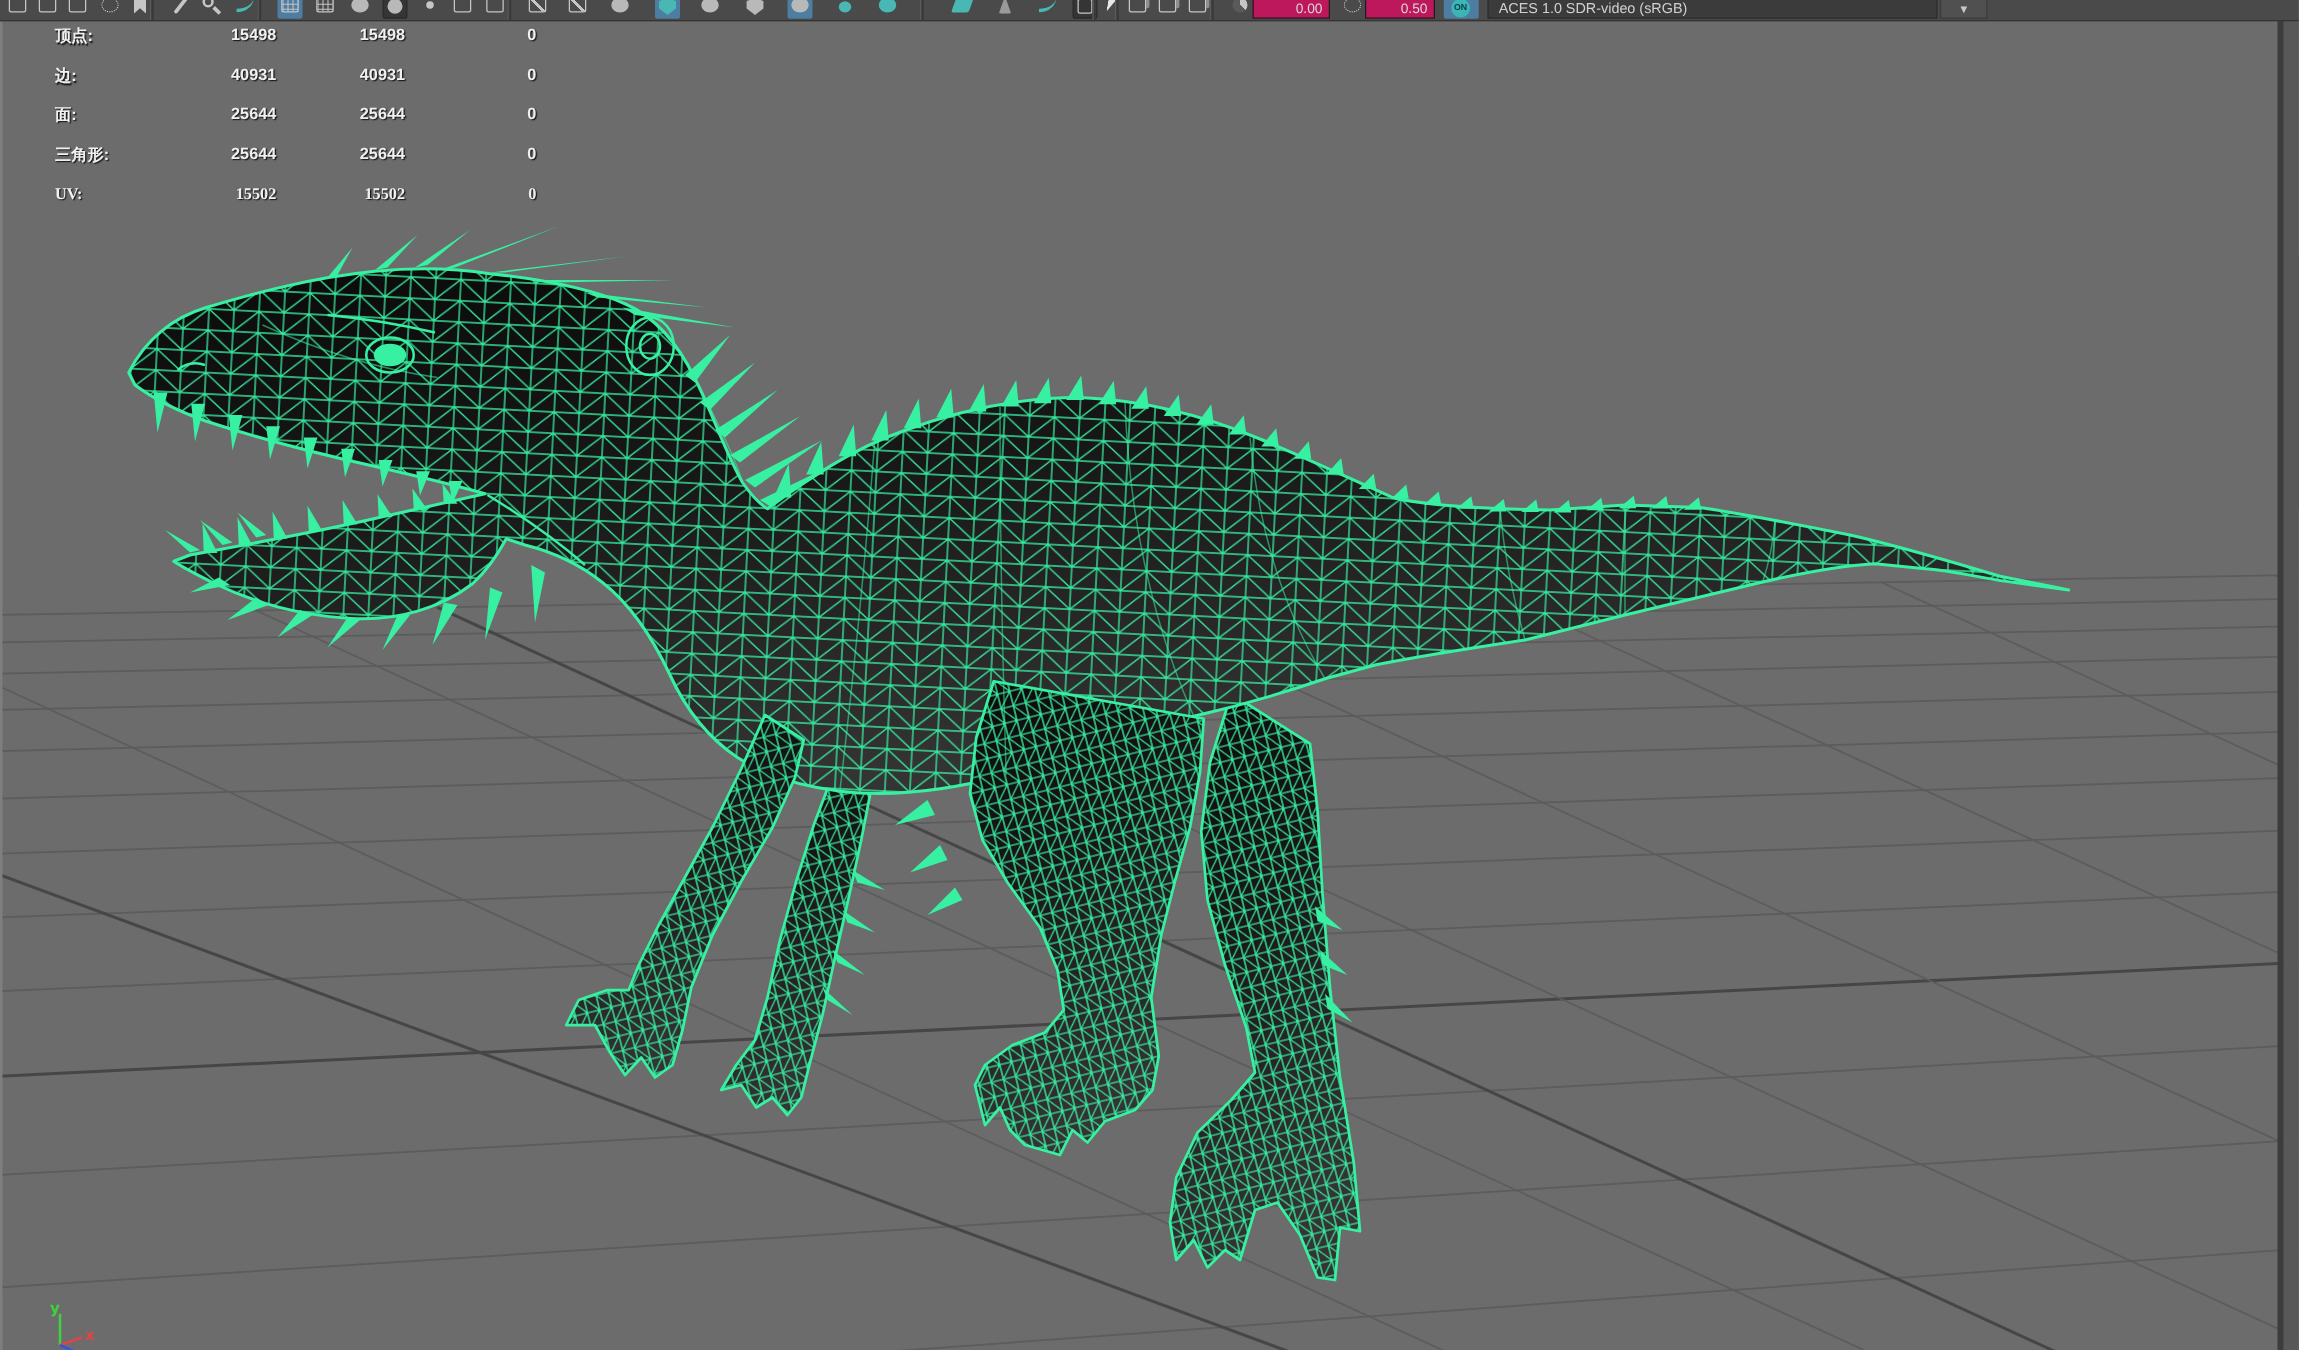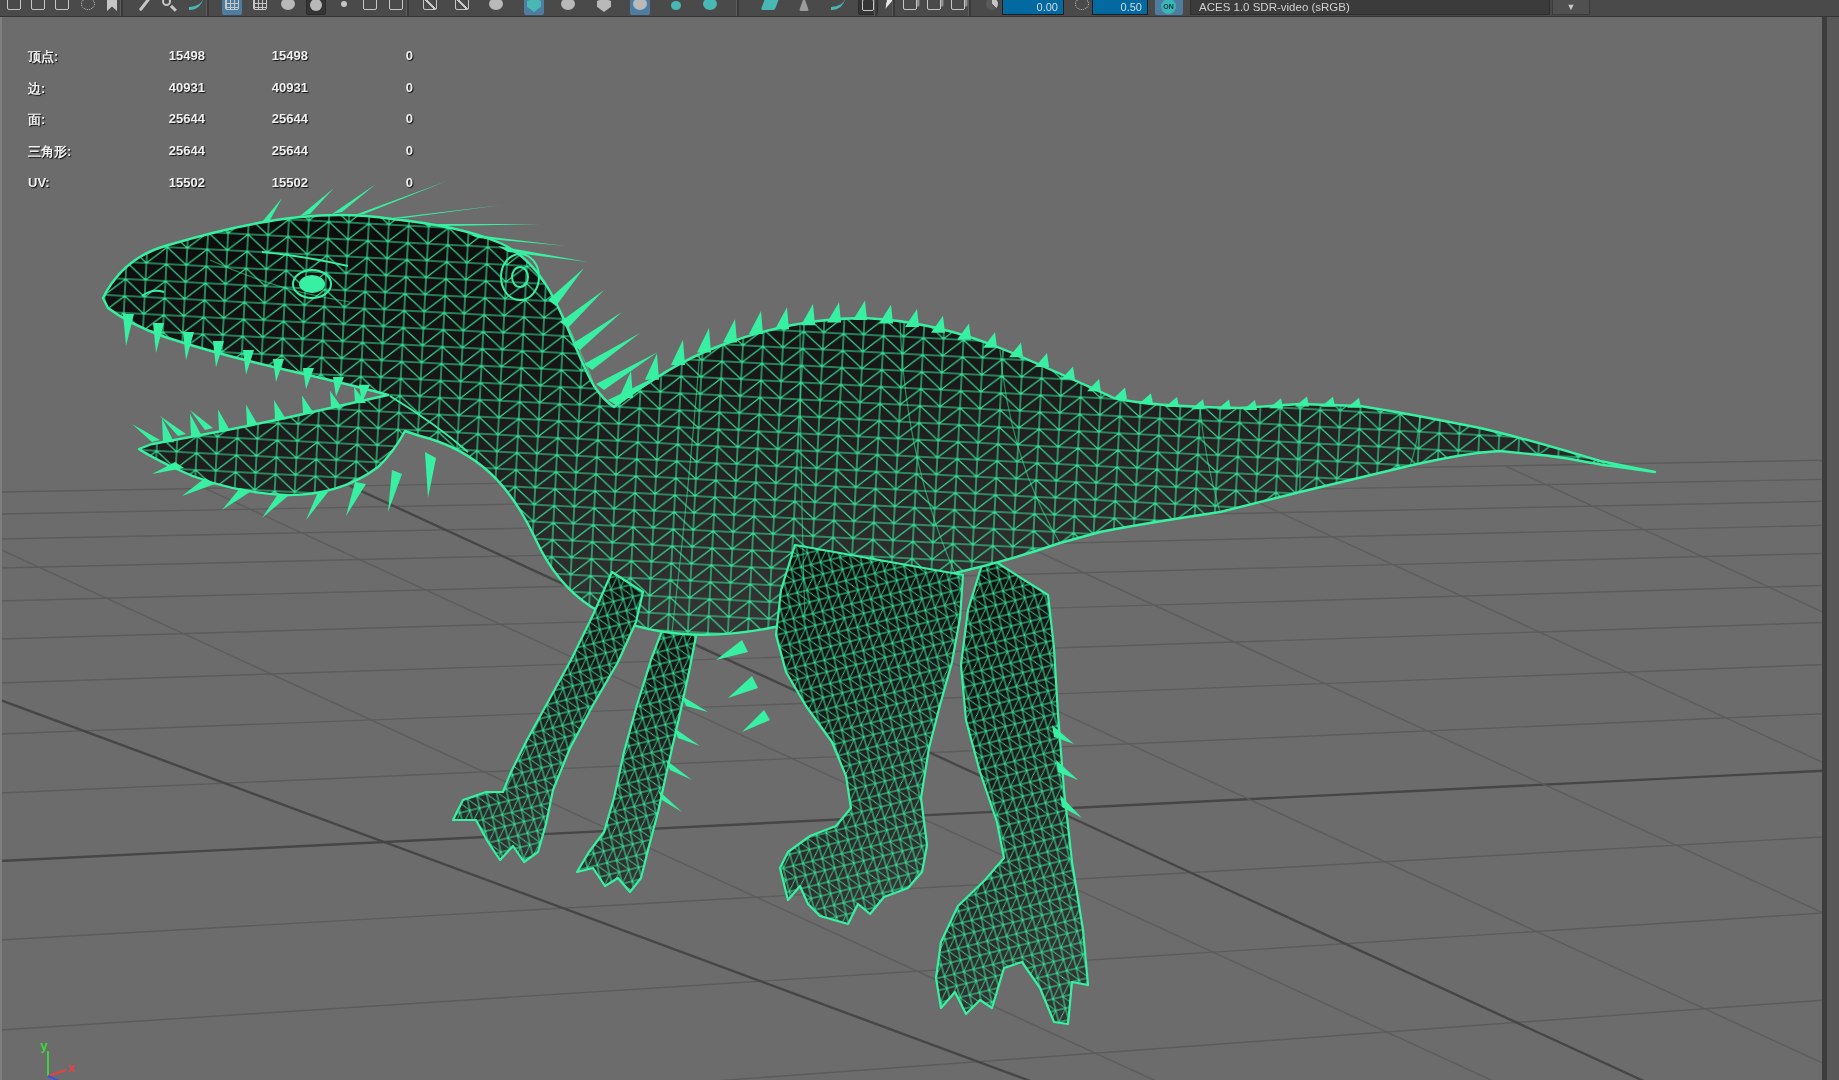--- a/index.html
+++ b/index.html
@@ -37,21 +37,21 @@
   .icon-shield.teal .g{background:#49b8b4;}
   .icon-cube .g{background:linear-gradient(45deg,transparent 44%,#c6c6c6 44%,#c6c6c6 56%,transparent 56%);}
   .icon-hand .g{background:#49b8b4;border:none;transform:skewX(-20deg);}
   .icon-cone .g{border:none;width:0;height:0;left:5px;top:2px;
     border-bottom:14px solid #9a9a9a;border-left:5px solid transparent;border-right:5px solid transparent;}
   .icon-curve .g{border:none;border-bottom:3px solid #49b8b4;border-radius:0 0 100% 0;}
   .icon-pie .g{border-radius:50%;border:none;background:conic-gradient(#c6c6c6 0 130deg,#5a5a5a 130deg 360deg);width:12px;height:12px;left:4px;top:3px;}
   .icon-rects .g{box-shadow:3px -3px 0 -0.5px #8f8f8f;}
   .icon-point .g{background:#c6c6c6;border:none;border-radius:50%;width:6px;height:6px;left:7px;top:6px;}
   .tbsep{position:absolute;bottom:0;width:2px;height:16px;background:#3a3a3a;border-left:1px solid #5c5c5c;}
-  .tbfield{position:absolute;bottom:1px;height:16px;background:#0369a1;border:1px solid #1d1d1d;
+  .tbfield{position:absolute;bottom:1px;height:16px;background:#be185d;border:1px solid #1d1d1d;
     color:#d8d8d8;font-size:11px;line-height:15px;text-align:right;padding:0 5px;box-sizing:border-box;}
   .tbon{position:absolute;bottom:1px;width:28px;height:17px;background:var(--activebg,#4d7da1);border-radius:2px;}
   .tbon .circ{position:absolute;left:6px;top:1px;width:15px;height:15px;border-radius:50%;background:#3cb5b8;
     color:#0b3c40;font-size:7px;font-weight:bold;text-align:center;line-height:15px;}
   .tbdrop{position:absolute;bottom:1px;height:17px;background:#3b3b3b;border:1px solid #2e2e2e;
     color:#d0d0d0;font-size:11.5px;line-height:16px;text-align:left;padding:0 8px;box-sizing:border-box;}
   .tbchev{position:absolute;bottom:1px;width:38px;height:17px;background:#505050;border:1px solid #3a3a3a;
     color:#c8c8c8;font-size:9px;text-align:center;line-height:17px;box-sizing:border-box;}
   
   .viewport{position:absolute;left:0;top:16px;width:1839px;height:1064px;}
@@ -65,21 +65,21 @@
   .wirelineS{fill:none;stroke:var(--wire,#38f0a2);stroke-width:1;opacity:.95;}
   .darkfill{fill:url(#gradB);}
   .meshA{fill:url(#meshL);stroke:var(--wire,#38f0a2);stroke-width:2.4;stroke-linejoin:round;}
   .meshB{fill:url(#meshS);stroke:var(--wire,#38f0a2);stroke-width:2.2;stroke-linejoin:round;}
   .spike{fill:var(--wire,#38f0a2);}
   .detail{fill:none;stroke:var(--wire,#38f0a2);stroke-width:2;}
   .loop{fill:none;stroke:var(--wire,#38f0a2);stroke-width:1.2;opacity:.55;}
   
   .hud{position:absolute;left:0;top:0;z-index:25;color:var(--hudtext,#f0f0f0);
     font-size:13px;font-weight:bold;text-shadow:1px 1px 1px rgba(0,0,0,.85);}
-  .hud-row{position:absolute;left:0;width:430px;height:16px;margin-top:28px;}
+  .hud-row{position:absolute;left:16px;width:430px;height:16px;}
   .hud-label{position:absolute;left:28px;}
   .hud-v1{position:absolute;left:60px;width:145px;text-align:right;}
   .hud-v2{position:absolute;left:212px;width:96px;text-align:right;}
   .hud-v3{position:absolute;left:312px;width:101px;text-align:right;}
   
   .axis-label{font-size:12px;font-weight:bold;font-family:"DejaVu Sans",sans-serif;}
 </style>
 </head>
 <body style="--wire: #38f0a2; --vpbg: #6c6c6c; --grid: #5c5c5c; --gridmajor: #464646; --tbbg: #4a4a4a; --activebg: #4d7da1; --hudtext: #f0f0f0;">
 
@@ -430,19 +430,19 @@
       <span class="hud-v1">25644</span>
       <span class="hud-v2">25644</span>
       <span class="hud-v3">0</span>
     </div>
     <div class="hud-row" style="top: 115.1px;">
       <span class="hud-label">三角形:</span>
       <span class="hud-v1">25644</span>
       <span class="hud-v2">25644</span>
       <span class="hud-v3">0</span>
     </div>
-    <div class="hud-row" style="top: 146.8px;">
+    <div class="hud-row" style="top: 146.8px; font-family: Liberation Serif, serif;">
       <span class="hud-label">UV:</span>
       <span class="hud-v1">15502</span>
       <span class="hud-v2">15502</span>
       <span class="hud-v3">0</span>
     </div>
   </div>
 
 </body></html>

